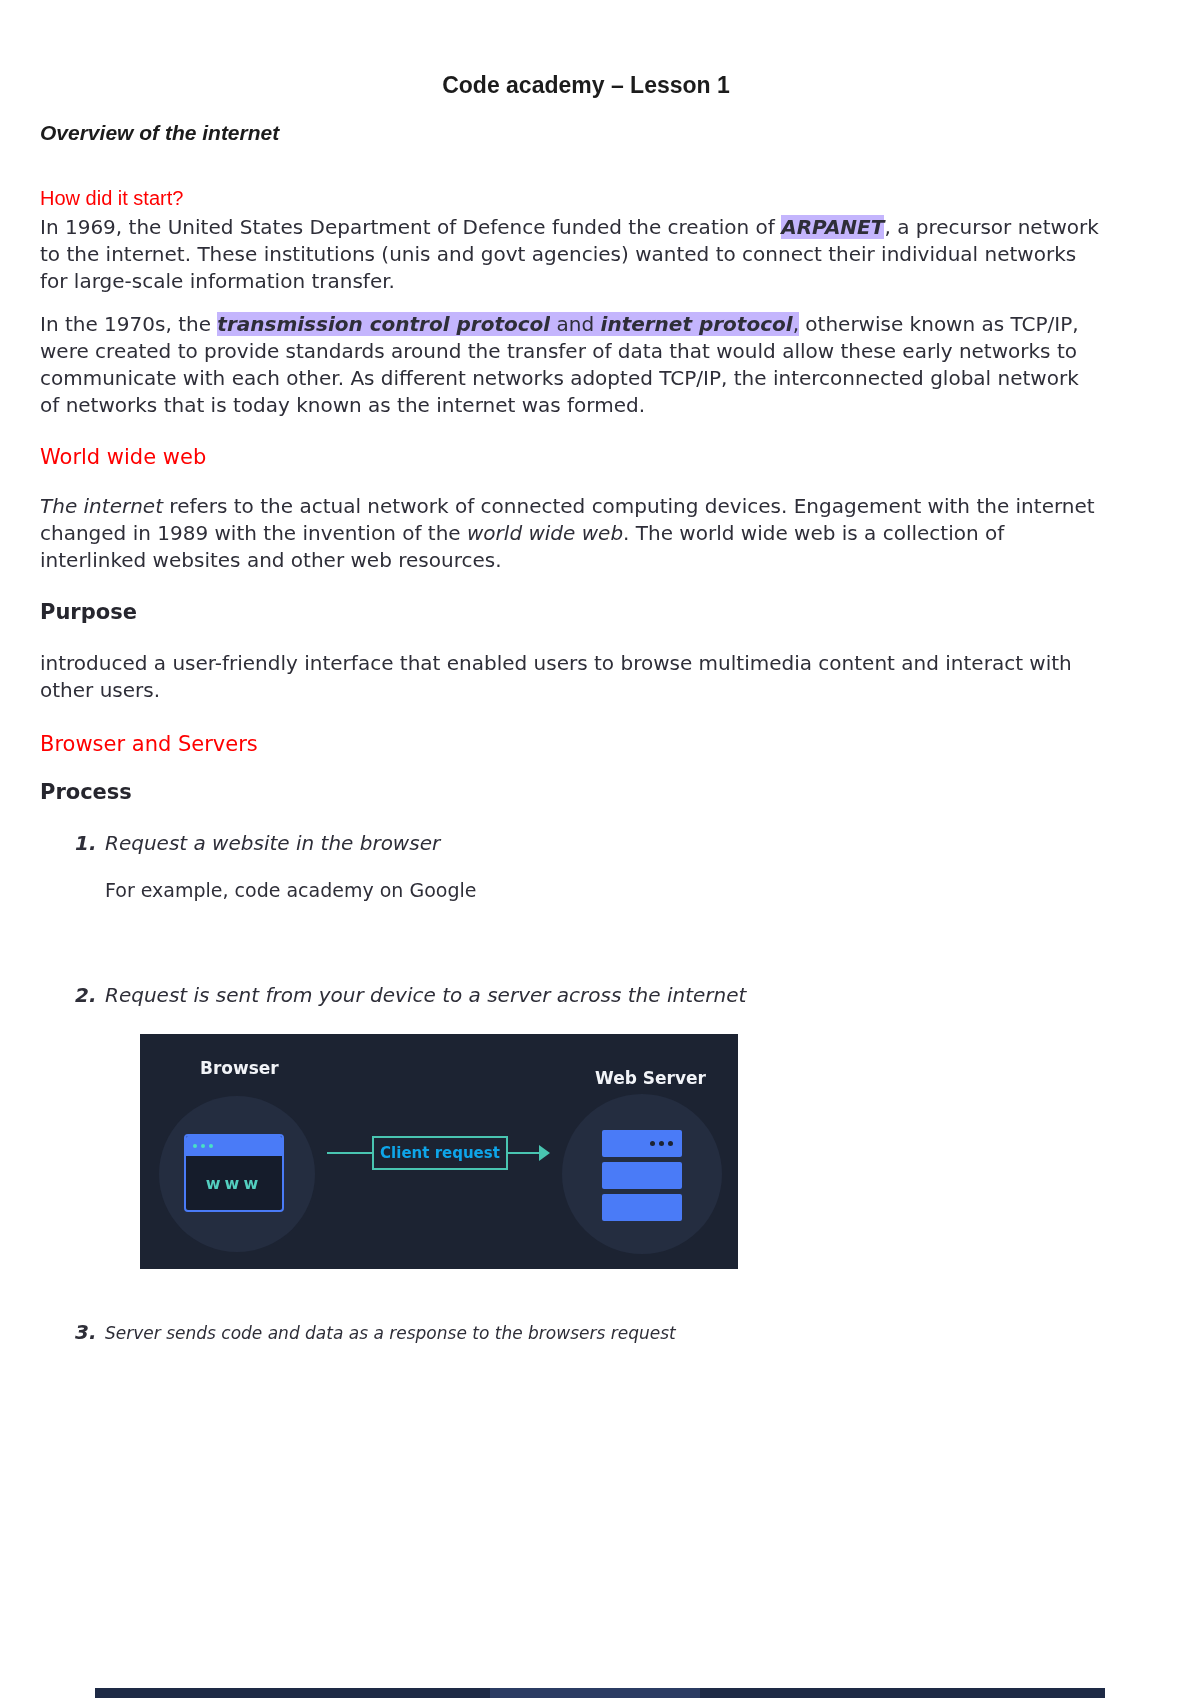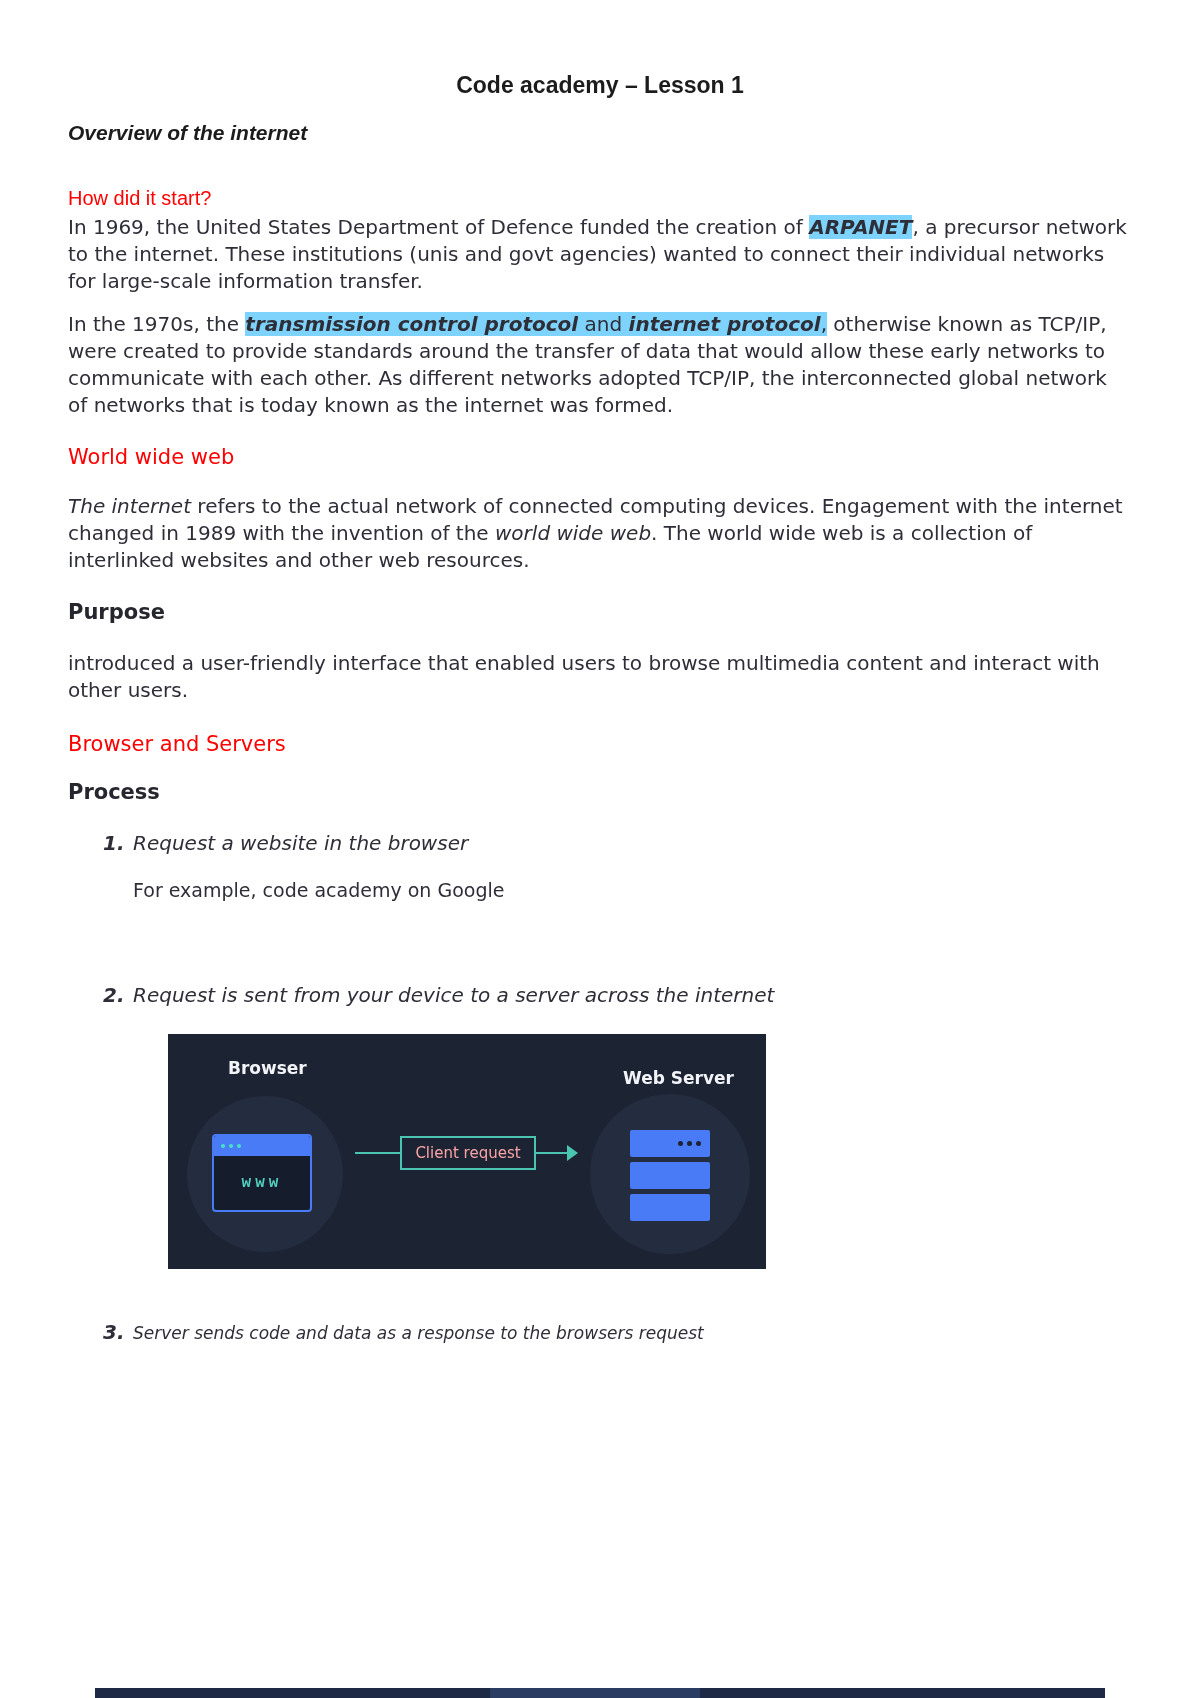--- a/index.html
+++ b/index.html
@@ -3,21 +3,21 @@
 <meta charset="utf-8">
 <style>
   * { margin:0; padding:0; box-sizing:border-box; }
   html,body { background:#ffffff; }
   .page {
     position:relative;
     width:1200px; height:1698px;
     background:#ffffff;
     font-family:"DejaVu Sans", sans-serif;
     color:#2e2e38;
-    padding:72px 68px 0 68px;
+    padding:72px 68px 0 40px;
     overflow:hidden;
   }
 
   .doc-title {
     font-family:"Liberation Sans", sans-serif;
     font-size:23px; font-weight:bold; color:#1c1c1c;
     text-align:center; margin-bottom:22px;
   }
   .doc-subtitle {
     font-family:"Liberation Sans", sans-serif;
@@ -39,21 +39,21 @@
     margin:0 0 26px 0;
   }
 
   p.bodytext {
     font-size:20px; line-height:27px; max-width:1064px;
     margin-bottom:16px;
   }
   p.mb-lg { margin-bottom:26px; }
   p.mb-xl { margin-bottom:28px; }
 
-  .hl { background:#7dd3fc; }
+  .hl { background:#c4b5fd; }
   .em-bi { font-style:italic; font-weight:bold; }
   .em-i { font-style:italic; }
 
   .list-item {
     display:flex; align-items:baseline;
     margin-left:35px; font-size:20px; line-height:27px;
     font-style:italic; color:#2e2e38;
   }
   .list-item .num { width:30px; font-weight:bold; flex:none; }
   .list-item.small .item-text { font-size:17px;margin-top:24px; }
@@ -88,40 +88,40 @@
     border:2px solid #4a7bf7; border-radius:4px;
     background:#151c2b; overflow:hidden;
   }
   .bw-header {
     height:20px; background:#4a7bf7;
     display:flex; align-items:center; gap:4px; padding-left:7px;
   }
   .bw-dot { width:4px; height:4px; border-radius:50%; background:#49e0c6; }
   .bw-body {
     height:54px; display:flex; align-items:center; justify-content:center;
-    color:#53cfc0; font-size:16px; font-weight:bold; letter-spacing:4px;font-family:Liberation Mono, monospace;
+    color:#53cfc0; font-size:16px; font-weight:bold; letter-spacing:4px;
   }
 
   .arrow-line {
     position:absolute; left:187px; top:118px;
     width:214px; height:2px; background:#49c5b1;
   }
   .arrowhead {
     position:absolute; left:399px; top:111px;
     width:0; height:0;
     border-left:11px solid #49c5b1;
     border-top:8px solid transparent;
     border-bottom:8px solid transparent;
   }
   .request-box {
     position:absolute; left:232px; top:102px;
     width:136px; height:34px;
     border:2px solid #49c5b1; background:#1c2332;
-    color:#fca5a5; font-size:15px;
-    display:flex; align-items:center; justify-content:center;
+    color:#0ea5e9; font-size:15px;
+    display:flex; align-items:center; justify-content:center;font-weight:bold;
   }
 
   .server-stack {
     position:absolute; left:462px; top:96px;
     width:80px; display:flex; flex-direction:column; gap:5px;
   }
   .server-slab { height:27px; background:#4a7bf7; border-radius:2px; position:relative; }
   .s-dots {
     position:absolute; right:9px; top:11px;
     display:flex; gap:4px;

